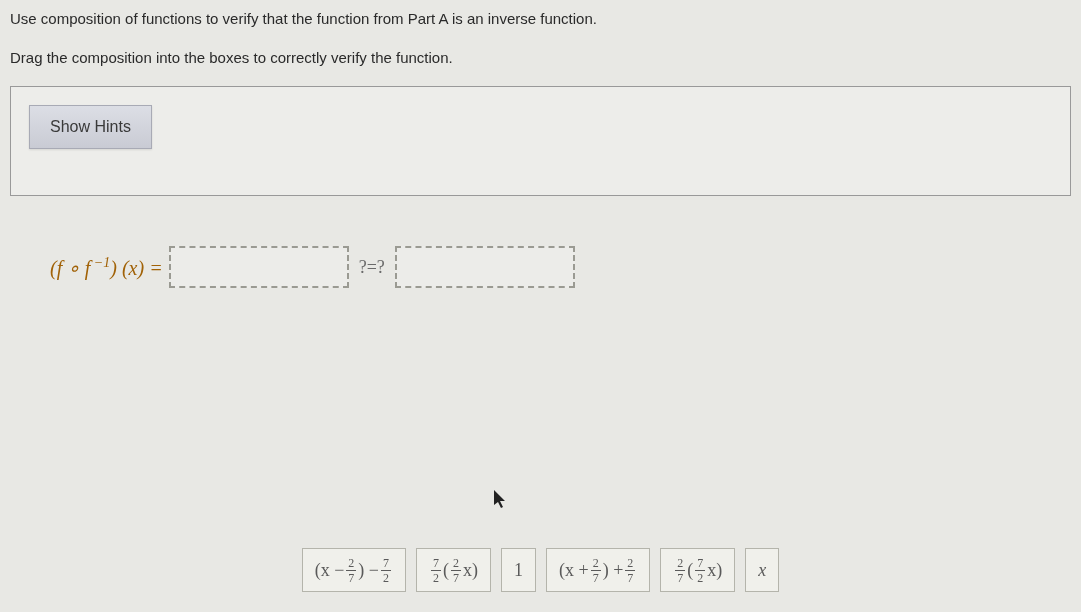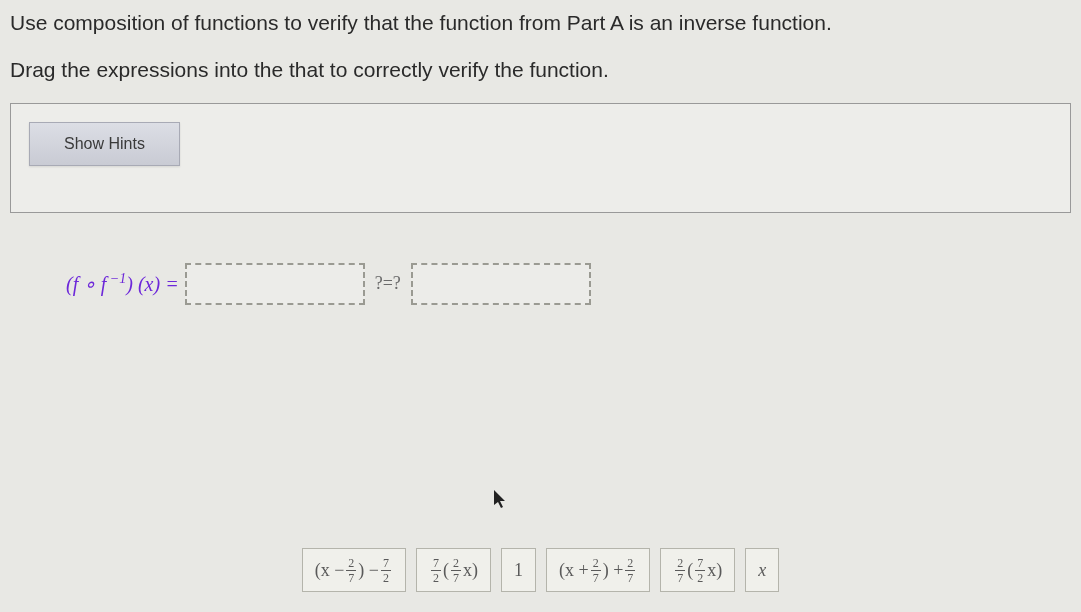--- a/index.html
+++ b/index.html
@@ -10,58 +10,57 @@
     body {
       font-family: Arial, Helvetica, sans-serif;
       background: #e8e8e4;
       width: 1081px;
       height: 612px;
       padding: 8px 10px;
       color: #333;
       overflow: hidden;
     }
     .instruction {
-      font-size: 21px;
+      font-size: 15px;
       color: #2a2a2a;
       margin-bottom: 18px;
       line-height: 1.4;
     }
     .hints-panel {
       border: 1px solid #999;
       background: rgba(240,240,238,0.6);
       padding: 18px;
       margin-bottom: 20px;
       height: 110px;
     }
     .show-hints-btn {
       display: inline-block;
       background: linear-gradient(#dcdee5, #c9cbd4);
       border: 1px solid #a8aab5;
-      padding: 12px 34px;
+      padding: 12px 20px;
       font-size: 16px;
       color: #3a3a3a;
       cursor: pointer;
       box-shadow: 0 1px 2px rgba(0,0,0,0.1);
     }
     .equations {
       padding: 30px 40px 10px 40px;
     }
     .eq-row {
       display: flex;
       align-items: center;
       margin-bottom: 38px;
       gap: 6px;
     }
     .eq-label {
       font-family: "Times New Roman", serif;
       font-style: italic;
       font-size: 20px;
-      color: #6d28d9;
+      color: #a16207;
       white-space: nowrap;
-      margin-left: 16px;
     }
     .dropzone {
       border: 2px dashed #9a9a92;
       background: rgba(255,255,255,0.2);
       height: 42px;
       width: 180px;
     }
     .dropzone.wide {
       width: 180px;
     }
@@ -119,21 +118,21 @@
     }
     sup {
       font-size: 0.7em;
       vertical-align: super;
     }
   </style>
 </head>
 <body>
 
 <p class="instruction">Use composition of functions to verify that the function from Part A is an inverse function.</p>
-<p class="instruction">Drag the expressions into the that to correctly verify the function.</p>
+<p class="instruction">Drag the composition into the boxes to correctly verify the function.</p>
 
 <div class="hints-panel">
   <div class="show-hints-btn">Show Hints</div>
 </div>
 
 <div class="equations">
 
   <div class="eq-row">
     <span class="eq-label">(<i>f</i> ∘ <i>f</i><sup>&nbsp;−1</sup>) (<i>x</i>) =</span>
     <div class="dropzone wide"></div>

